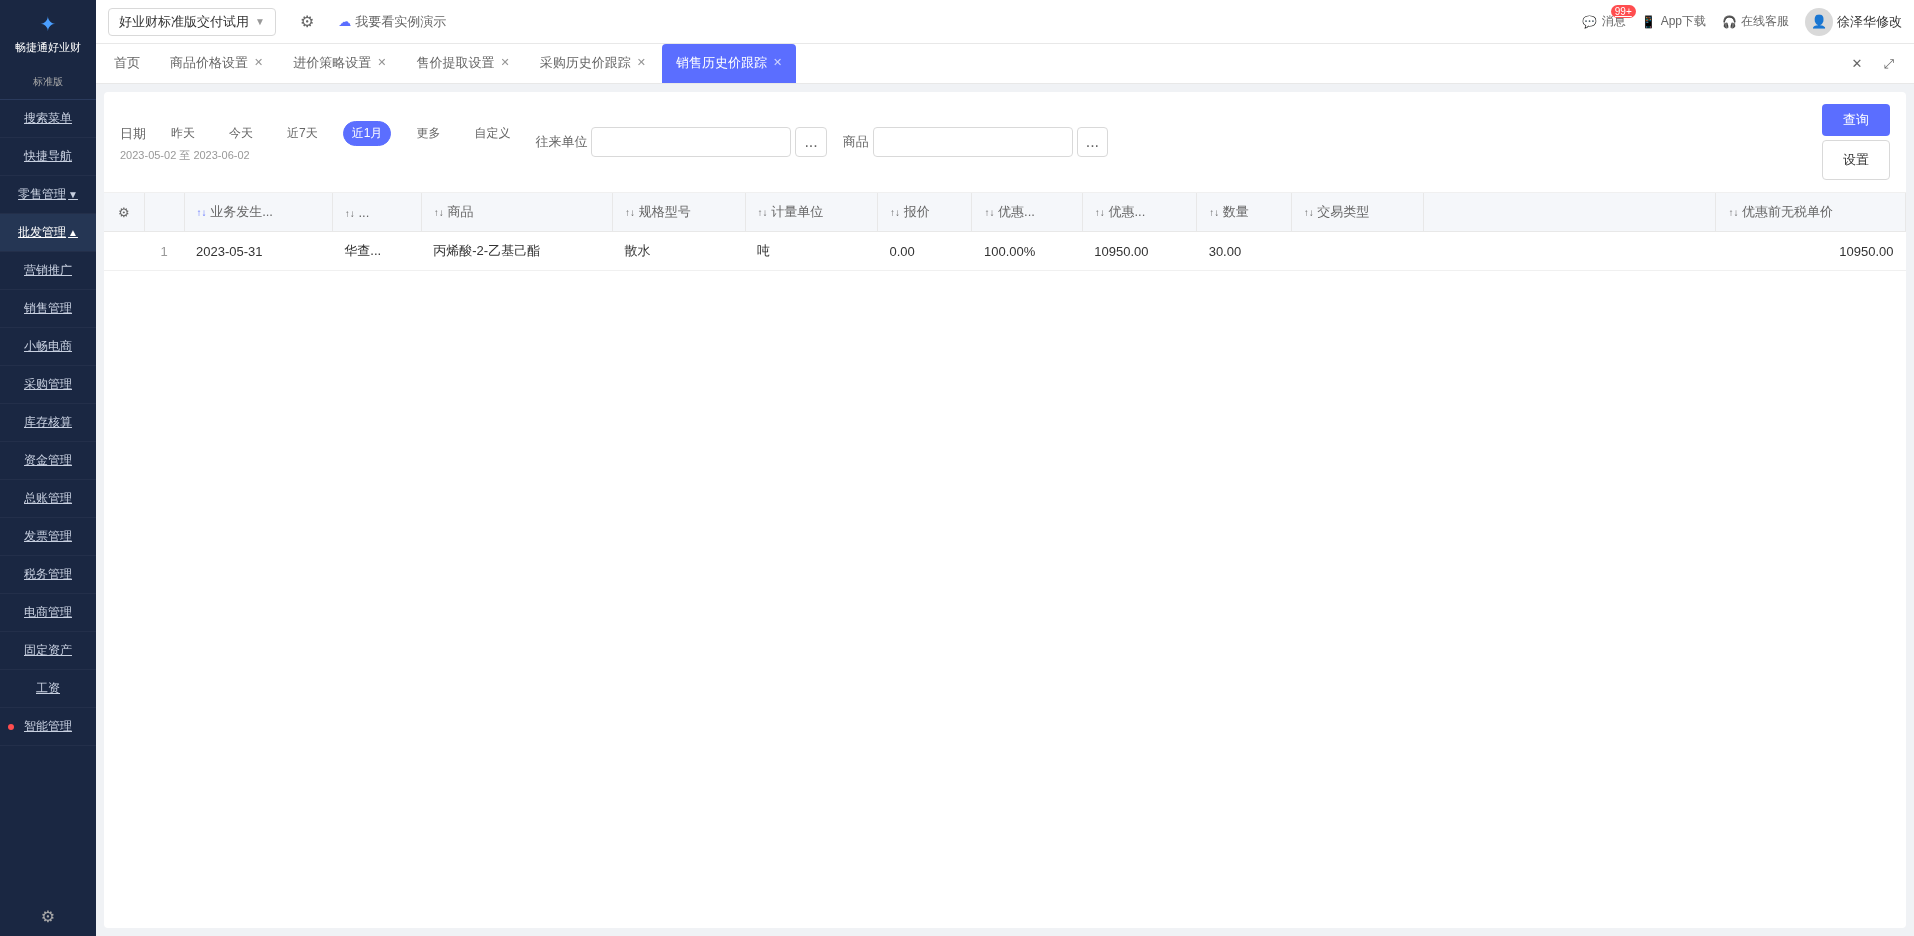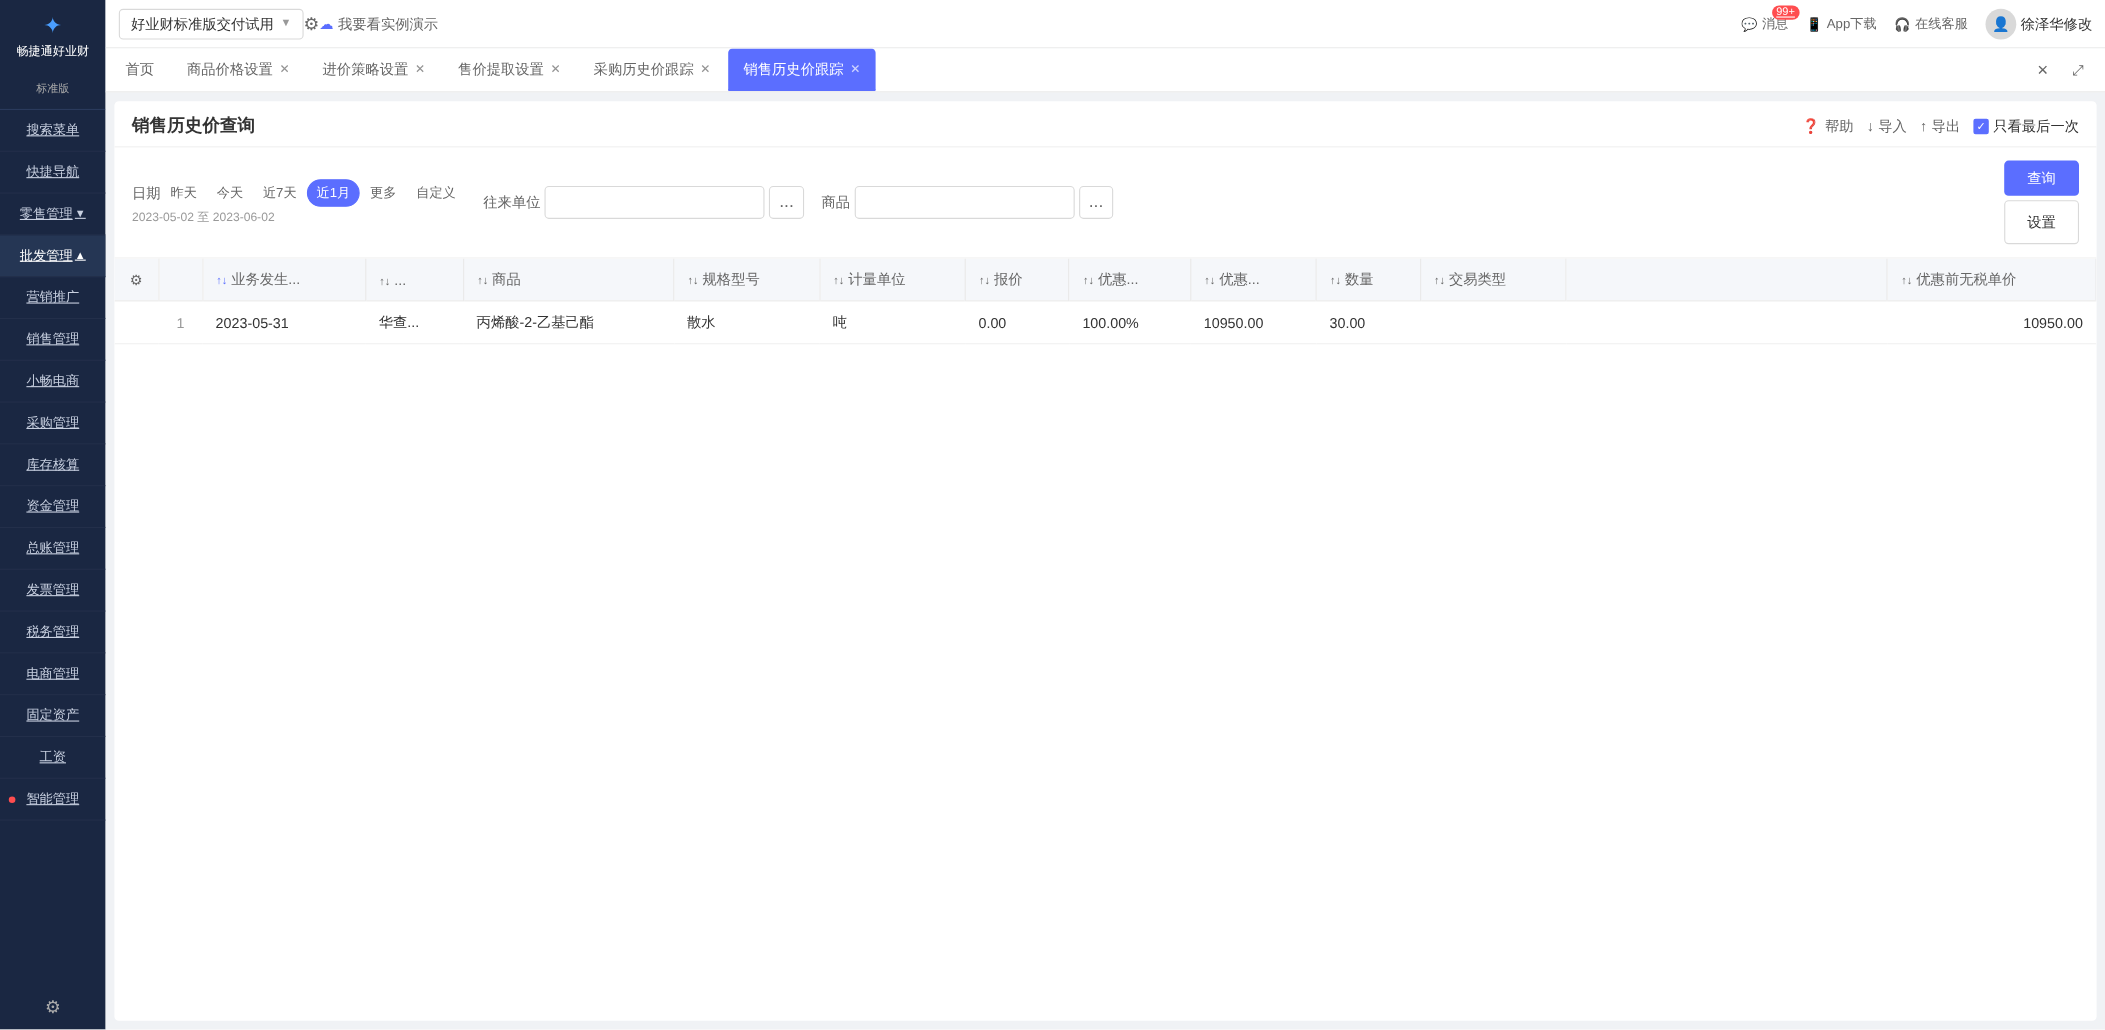--- a/index.html
+++ b/index.html
@@ -48,21 +48,21 @@
     }
 
     
     .top-header {
       background: #fff;
       border-bottom: 1px solid #e8e8e8;
       display: flex;
       align-items: center;
       padding: 0 12px;
       height: 44px;
-      gap: 0;
+      gap: 24px;
     }
     .version-selector {
       display: flex;
       align-items: center;
       gap: 6px;
       border: 1px solid #d9d9d9;
       border-radius: 4px;
       padding: 4px 10px;
       cursor: pointer;
       font-size: 13px;
@@ -241,21 +241,21 @@
     .filter-label { color: #666; font-size: 13px; }
     .date-filter {
       display: flex;
       align-items: flex-start;
       flex-direction: column;
       gap: 2px;
     }
     .date-btns {
       display: flex;
       align-items: center;
-      gap: 0;
+      gap: 16px;
     }
     .date-btn {
       padding: 3px 8px;
       font-size: 12px;
       border-radius: 3px;
       cursor: pointer;
       color: #666;
       border: 1px solid transparent;
     }
     .date-btn.active {
@@ -480,41 +480,20 @@
       <span class="close-icon">✕</span>
     </div>
     <div class="tab-bar-actions">
       <div class="tab-action-btn">✕</div>
       <div class="tab-action-btn">⤢</div>
     </div>
   </div>
 
   <div class="page-content">
 
-    <div class="page-header">
-      <h2 class="page-title">销售历史价查询</h2>
-      <div class="page-actions">
-        <div class="page-action-link">
-          <span>❓</span>
-          <span>帮助</span>
-        </div>
-        <div class="page-action-link">
-          <span>↓</span>
-          <span>导入</span>
-        </div>
-        <div class="page-action-link">
-          <span>↑</span>
-          <span>导出</span>
-        </div>
-        <label class="checkbox-label">
-          <div class="checkbox-blue">✓</div>
-          <span>只看最后一次</span>
-        </label>
-      </div>
-    </div>
 
     <div class="filter-area">
       <div class="date-filter">
         <div class="date-btns">
           <span class="filter-label">日期</span>
           <span class="date-btn">昨天</span>
           <span class="date-btn">今天</span>
           <span class="date-btn">近7天</span>
           <span class="date-btn active">近1月</span>
           <span class="date-btn">更多</span>

